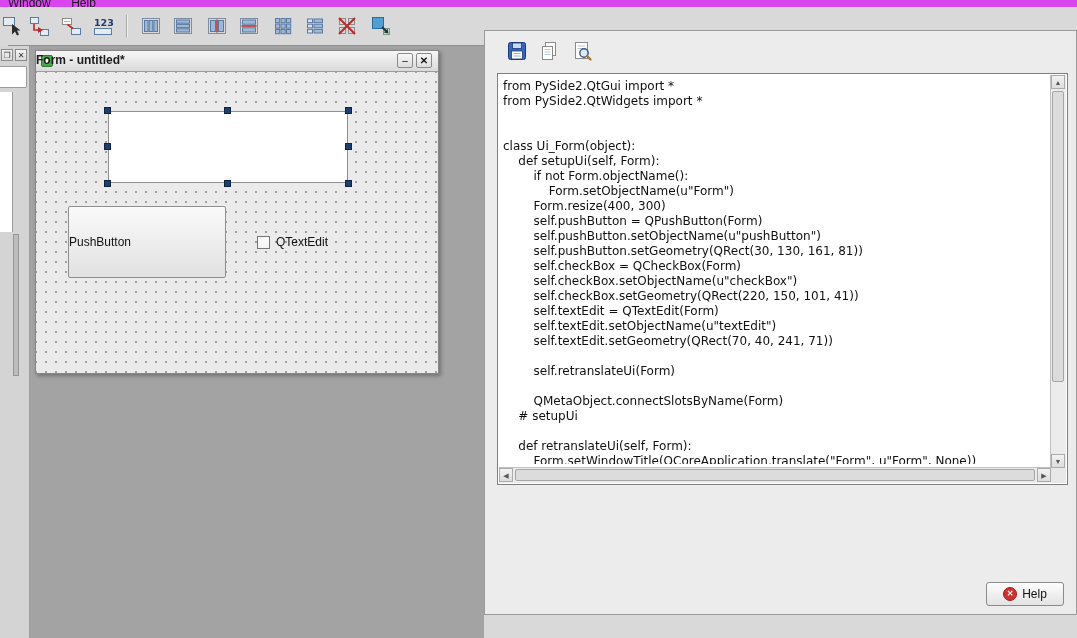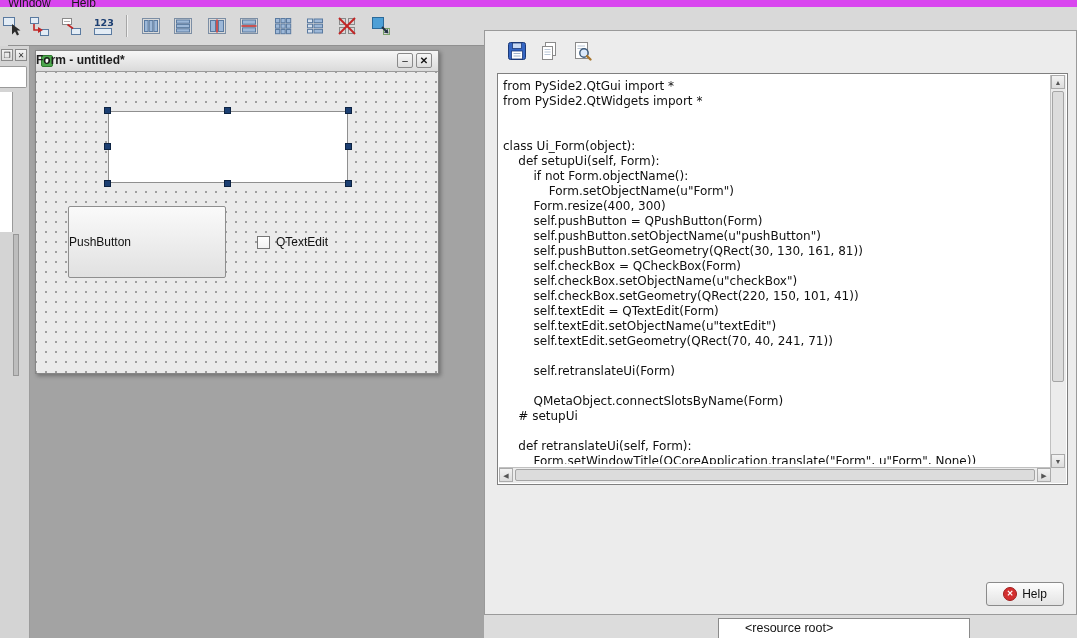--- a/index.html
+++ b/index.html
@@ -302,19 +302,14 @@
       </div>
       <div class="corner"></div>
     </div>
 
     <div class="close-btn">
       <span class="close-glyph">✕</span>
       <span>Help</span>
     </div>
   </div>
 
-  <div class="bottom-strip">
-    <div class="resource-box">
-      <span>&lt;resource root&gt;</span>
-    </div>
-  </div>
 
 </div>
 
 </body></html>

